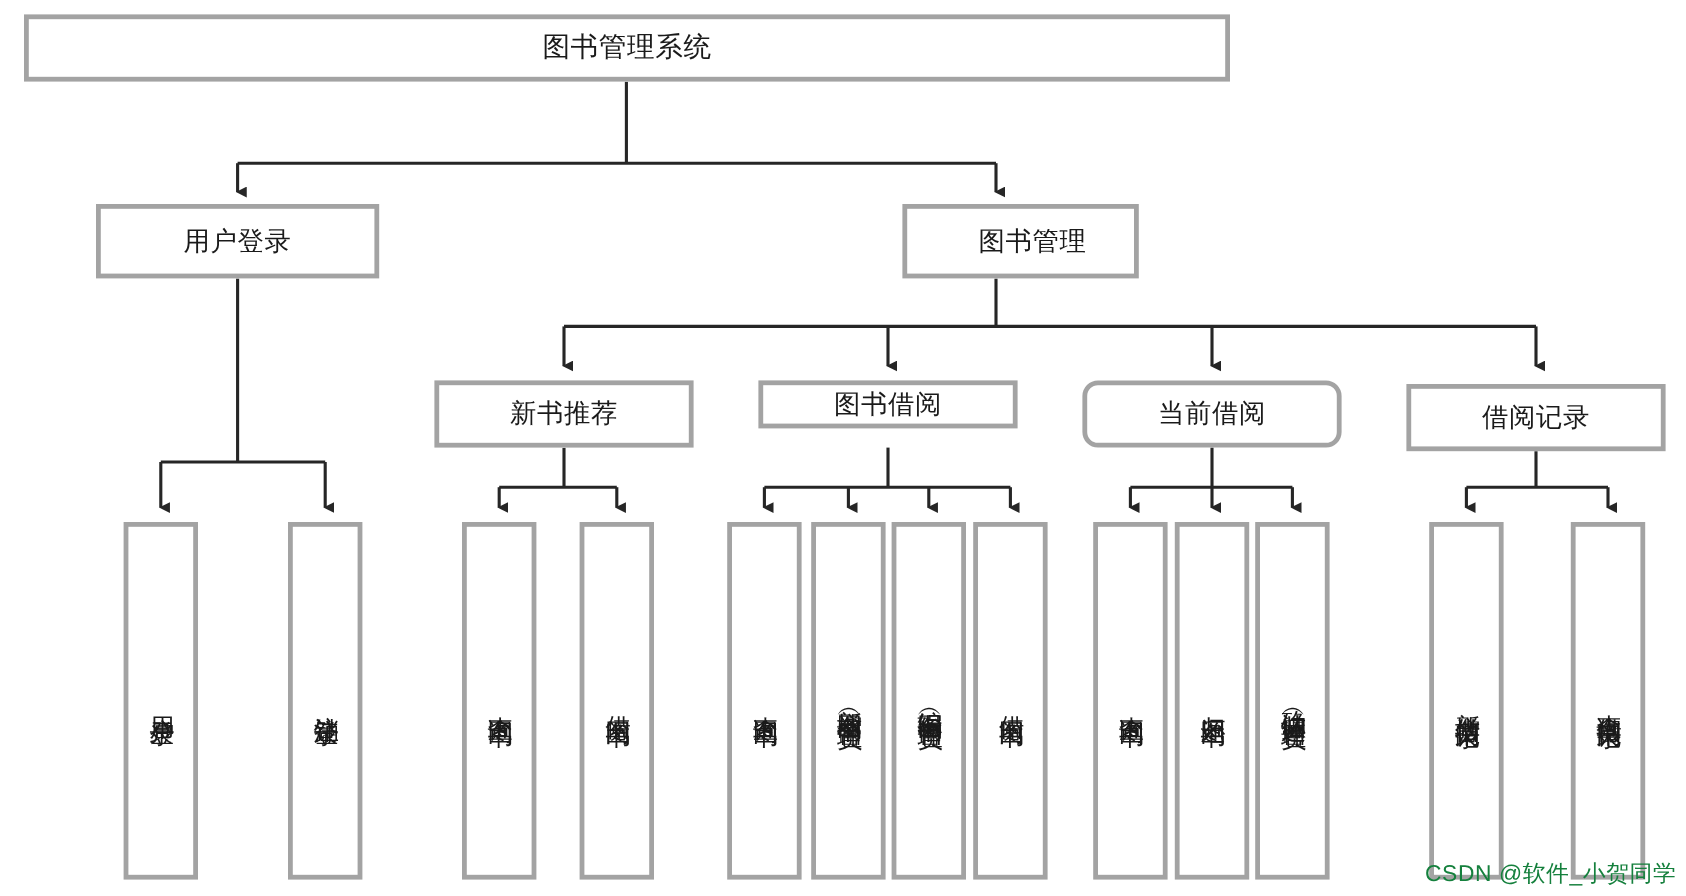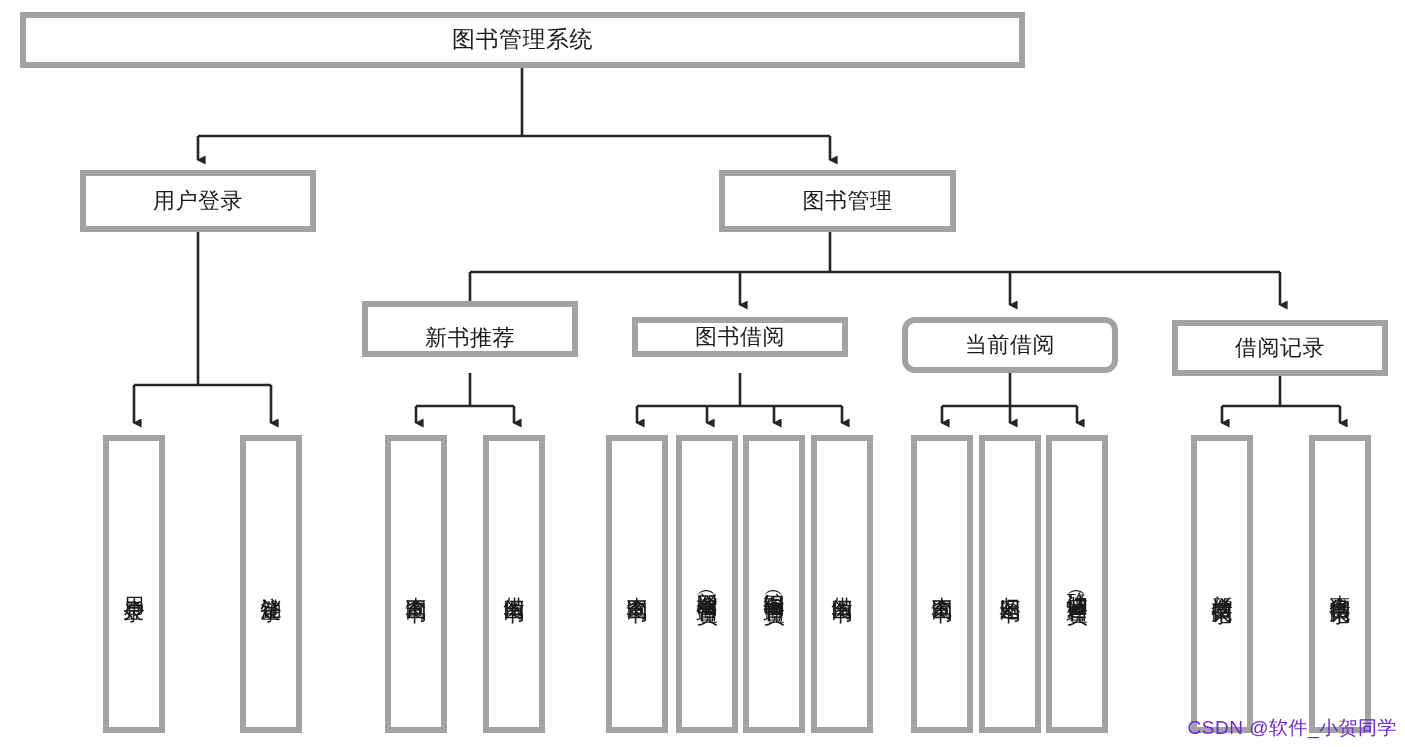--- a/index.html
+++ b/index.html
@@ -23,21 +23,21 @@
     left: 0;
     top: 0;
     width: 1405px;
     height: 747px;
     pointer-events: none;
   }
   .node {
     position: absolute;
     box-sizing: border-box;
     background: #ffffff;
-    border: 6px solid #a3a3a3;
+    border: 4px solid #a3a3a3;
     display: flex;
     align-items: center;
     justify-content: center;
     color: #1a1a1a;
     z-index: 2;
   }
   .node-label {
     display: block;
     text-align: center;
     letter-spacing: 0.5px;
@@ -55,21 +55,21 @@
     line-height: 1.05;
   }
   .root-node .node-label {
     font-size: 23px;
   }
   .watermark {
     position: absolute;
     right: 8px;
     bottom: 6px;
     font-size: 19px;
-    color: #6d28d9;
+    color: #15803d;
     letter-spacing: 0.5px;
     z-index: 5;
     white-space: nowrap;
     font-family: "Liberation Sans", "DejaVu Sans", sans-serif;
   }
 </style>
 </head>
 <body>
 
 <div id="canvas">
@@ -124,25 +124,25 @@
     </g>
   </svg>
 
   <div class="node h-node root-node" style="left:20px; top:12px; width:1005px; height:56px;">
     <span class="node-label">图书管理系统</span>
   </div>
 
   <div class="node h-node" style="left:80px; top:170px; width:236px; height:62px;">
     <span class="node-label">用户登录</span>
   </div>
-  <div class="node h-node" style="left:719px; top:170px; width:237px; height:62px;padding-left:20px;">
+  <div class="node h-node" style="left:752px; top:170px; width:197px; height:62px;padding-left:20px;">
     <span class="node-label">图书管理</span>
   </div>
 
-  <div class="node h-node" style="left:362px; top:301px; width:216px; height:56px;align-items:flex-end;">
+  <div class="node h-node" style="left:362px; top:317px; width:216px; height:56px;">
     <span class="node-label">新书推荐</span>
   </div>
   <div class="node h-node" style="left:632px; top:317px; width:216px; height:40px;">
     <span class="node-label">图书借阅</span>
   </div>
   <div class="node h-node" style="left:902px; top:317px; width:216px; height:56px;border-radius:13px;">
     <span class="node-label">当前借阅</span>
   </div>
   <div class="node h-node" style="left:1172px; top:320px; width:216px; height:56px;">
     <span class="node-label">借阅记录</span>

